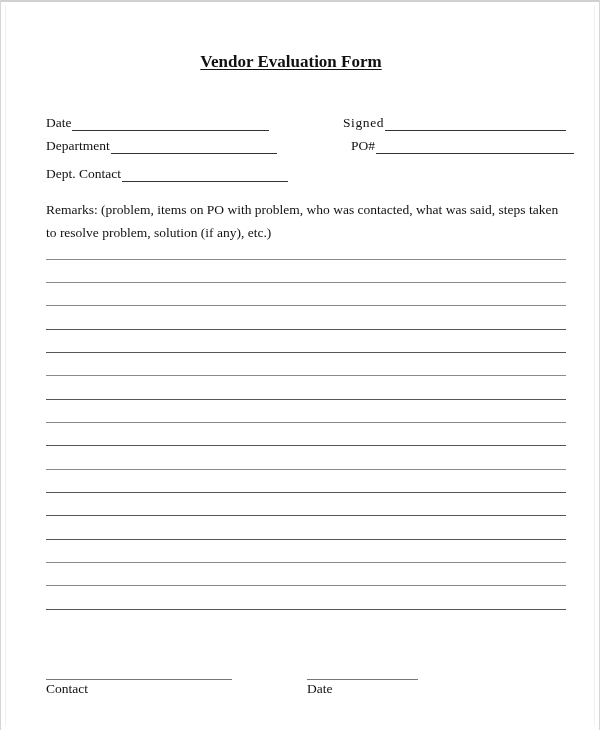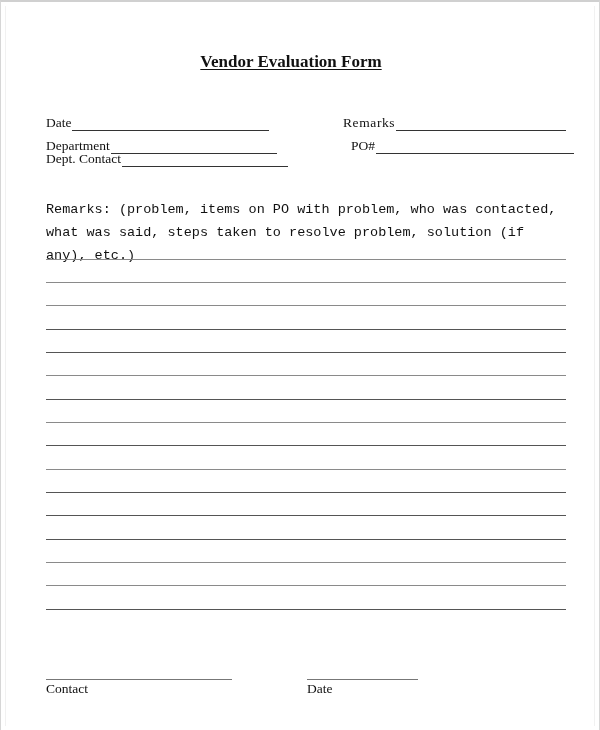--- a/index.html
+++ b/index.html
@@ -11,21 +11,21 @@
             border-left: 1px solid #f1f1f1; border-right: 1px solid #f1f1f1; pointer-events: none; }
     .title { position: absolute; left: 0; width: 580px; top: 50px; text-align: center;
              font-size: 17px; font-weight: bold; }
     .title span { text-decoration: underline; text-underline-offset: 2px; }
     .field { position: absolute; font-size: 13.5px; display: flex; align-items: flex-end; height: 18px; }
     .field .label { white-space: nowrap; }
     .field .blank { flex: 1; border: none; border-bottom: 1px solid #333; height: 13px;
                     margin-left: 1px; background: transparent; outline: none; padding: 0;
                     font: inherit; }
     .remarks { position: absolute; left: 45px; top: 196px; width: 525px; font-size: 13.5px;
-               line-height: 23px; font-family: Liberation Mono, monospace; }
+               line-height: 23px; }
     .rule { position: absolute; left: 45px; width: 520px; height: 0;
             border-top: 1.5px solid #555; }
     .rule.light { border-top-color: #8a8a8a; }
     .sig-line { position: absolute; height: 0; border-top: 1px solid #777; }
     .sig-label { position: absolute; font-size: 13.5px; }
   </style>
 </head>
 <body>
 
 <div class="page">
@@ -36,27 +36,27 @@
   </div>
 
   <div class="field" style="left:45px; top:111px; width:223px;">
     <span class="label">Date</span>
     <input class="blank" type="text" value="" style="">
   </div>
   <div class="field" style="left:45px; top:134px; width:223px;justify-content:space-between;">
     <span class="label">Department</span>
     <input class="blank" type="text" value="" style="">
   </div>
-  <div class="field" style="left:45px; top:147px; width:223px;">
+  <div class="field" style="left:45px; top:162px; width:223px;">
     <span class="label">Dept. Contact</span>
     <input class="blank" type="text" value="" style="">
   </div>
 
   <div class="field" style="left:342px; top:111px; width:223px;">
-    <span class="label" style="letter-spacing:0.6px;">Remarks</span>
+    <span class="label" style="letter-spacing:0.6px;">Signed</span>
     <input class="blank" type="text" value="" style="">
   </div>
   <div class="field" style="left:342px; top:134px; width:223px;margin-left:8px;">
     <span class="label">PO#</span>
     <input class="blank" type="text" value="" style="">
   </div>
 
   <div class="remarks">Remarks: (problem, items on PO with problem, who was contacted, what was said, steps taken to resolve problem, solution (if any), etc.)</div>
 
   <div>

